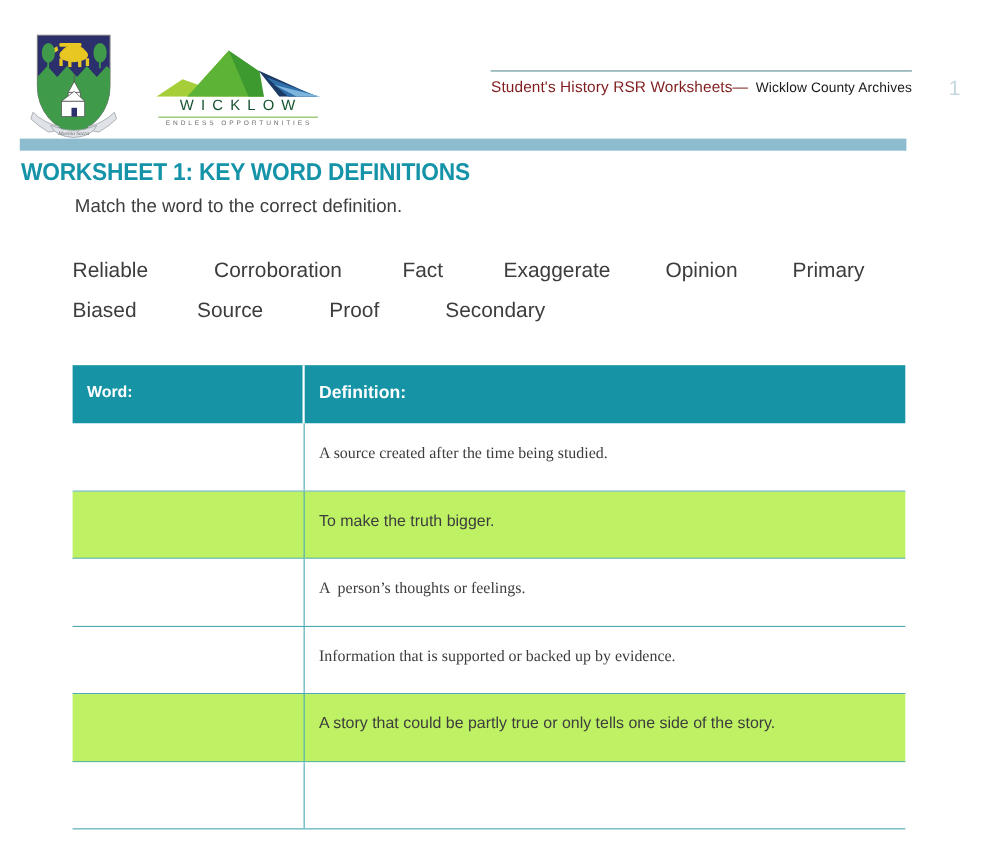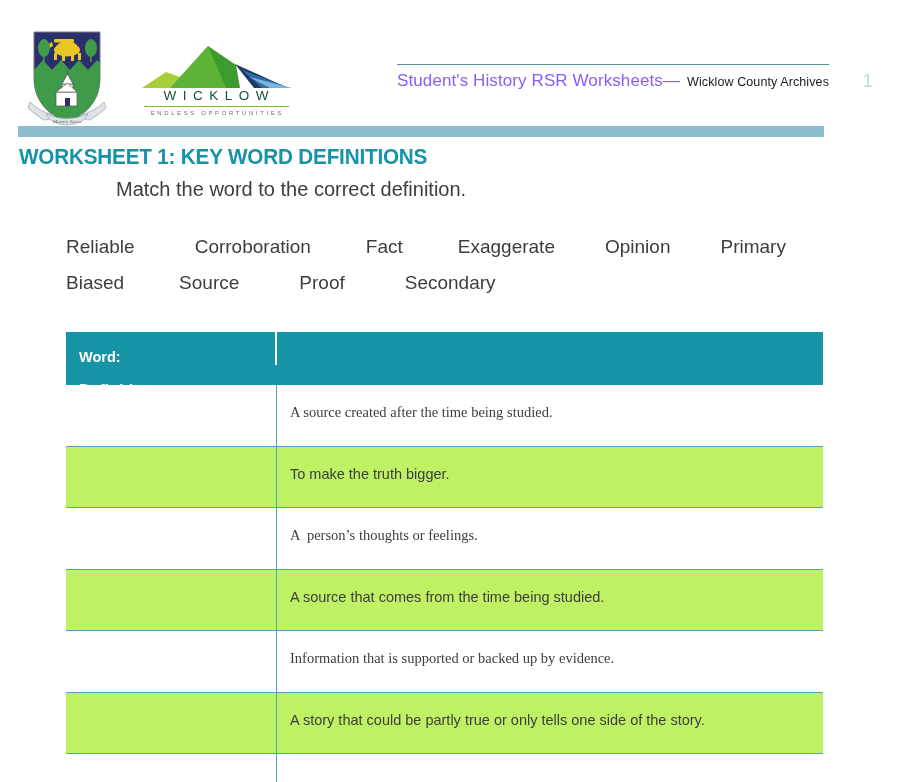--- a/index.html
+++ b/index.html
@@ -74,22 +74,22 @@
   #doc-header {
     position: absolute;
     right: 74px;
     top: 64px;
     border-top: 1px solid #5a8f92;
     padding-top: 6px;
     white-space: nowrap;
     text-align: right;
   }
   .hdr-plain {
-    font-size: 17px;
-    color: #8b5cf6;
+    font-size: 14px;
+    color: #7f1d1d;
     letter-spacing: 0.1px;
   }
   .hdr-bold {
     font-size: 12.5px;
     color: #1a1a1a;
     font-weight: normal;
     letter-spacing: 0.1px;
     margin-left: 7px;
   }
   #page-number {
@@ -122,23 +122,22 @@
     letter-spacing: -0.2px;
     font-family: "Liberation Sans Narrow", "Liberation Sans", sans-serif;
     transform: scaleX(0.94);
     transform-origin: left center;
     white-space: nowrap;
   }
   #instruction {
     position: absolute;
     left: 68px;
     top: 178px;
-    font-size: 20px;
+    font-size: 17px;
     color: #3d3d3d;
-    margin-left: 48px;
   }
 
   
   #word-bank {
     position: absolute;
     left: 66px;
     top: 236px;
     width: 800px;
   }
   .word-row {
@@ -158,21 +157,20 @@
     position: absolute;
     left: 66px;
     top: 332px;
     width: 757px;
   }
   .tbl-head {
     display: flex;
     background: #1693a5;
     height: 53px;
     color: #ffffff;
-    flex-direction: column;
   }
   .tbl-head .col-word {
     width: 211px;
     box-sizing: border-box;
     padding: 17px 0 0 13px;
     font-size: 14.5px;
     font-weight: bold;
     border-right: 2px solid #ffffff;
   }
   .tbl-head .col-def {
@@ -294,24 +292,20 @@
         <div class="cell-def">A source created after the time being studied.</div>
       </div>
       <div class="tbl-row stripe">
         <div class="cell-word"></div>
         <div class="cell-def">To make the truth bigger.</div>
       </div>
       <div class="tbl-row plain">
         <div class="cell-word"></div>
         <div class="cell-def">A  person’s thoughts or feelings.</div>
       </div>
-      <div class="tbl-row stripe">
-        <div class="cell-word"></div>
-        <div class="cell-def">A source that comes from the time being studied.</div>
-      </div>
       <div class="tbl-row plain">
         <div class="cell-word"></div>
         <div class="cell-def">Information that is supported or backed up by evidence.</div>
       </div>
       <div class="tbl-row stripe">
         <div class="cell-word"></div>
         <div class="cell-def">A story that could be partly true or only tells one side of the story.</div>
       </div>
       <div class="tbl-row plain">
         <div class="cell-word"></div>

